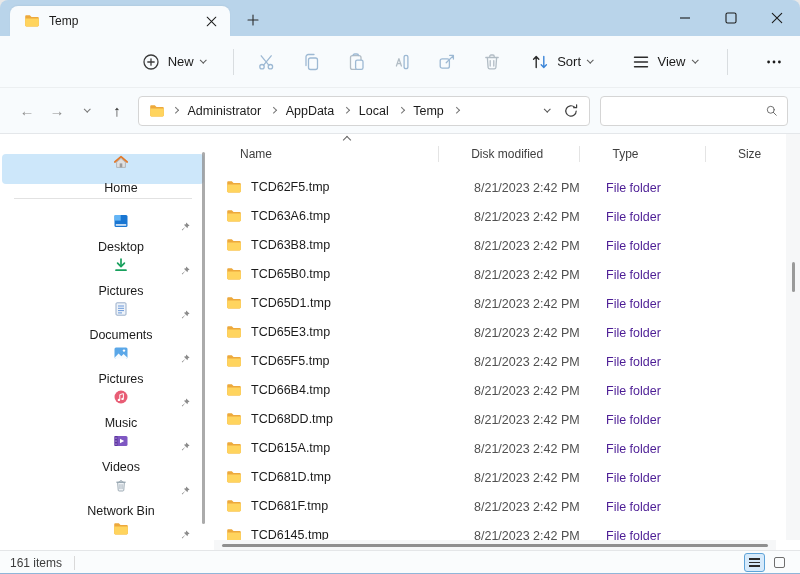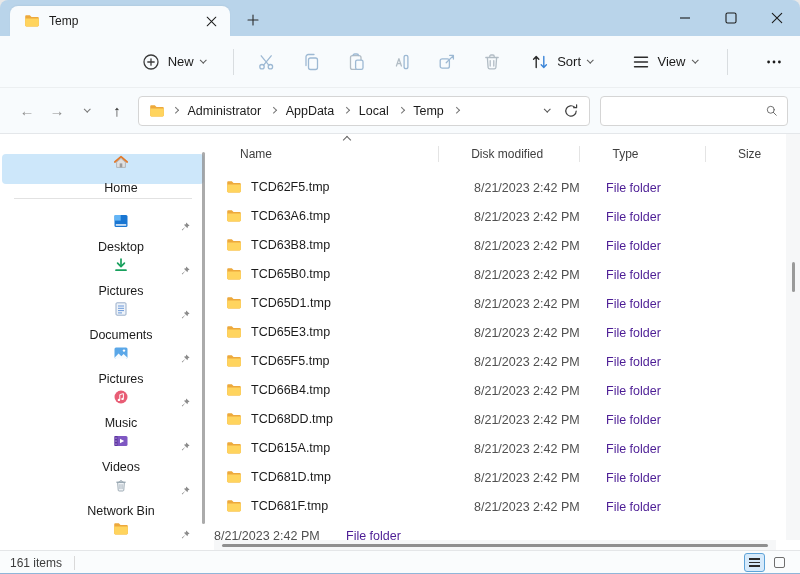--- a/index.html
+++ b/index.html
@@ -639,20 +639,26 @@
               <svg class="i16">
                 <use href="#ic-folder"></use>
               </svg>
               <span class="v-name">TCD681F.tmp</span>
             </span>
     <span class="c-date v-date">8/21/2023 2:42 PM</span>
     <span class="c-type v-type">File folder</span>
     <span class="c-size v-size"></span>
   </div>
           <div class="frow">
+    <span class="c-name">
+              <svg class="i16">
+                <use href="#ic-folder"></use>
+              </svg>
+              <span class="v-name">TCD6145.tmp</span>
+            </span>
     <span class="c-date v-date">8/21/2023 2:42 PM</span>
     <span class="c-type v-type">File folder</span>
     <span class="c-size v-size"></span>
   </div>
         </div>
       <div class="vscroll">
         <div class="vthumb"></div>
       </div>
       <div class="hscroll">
         <div class="hthumb"></div>

